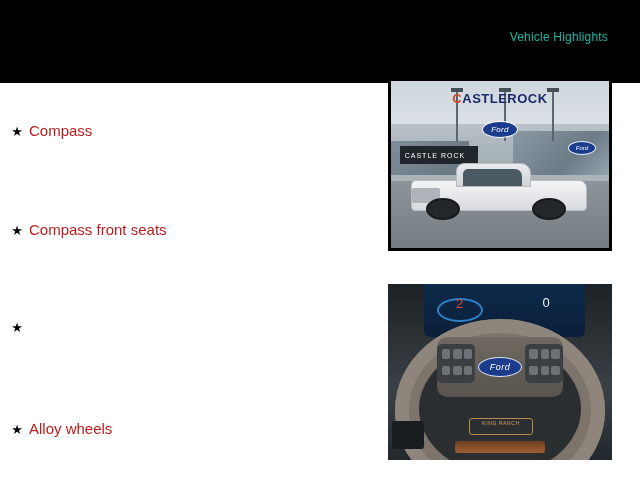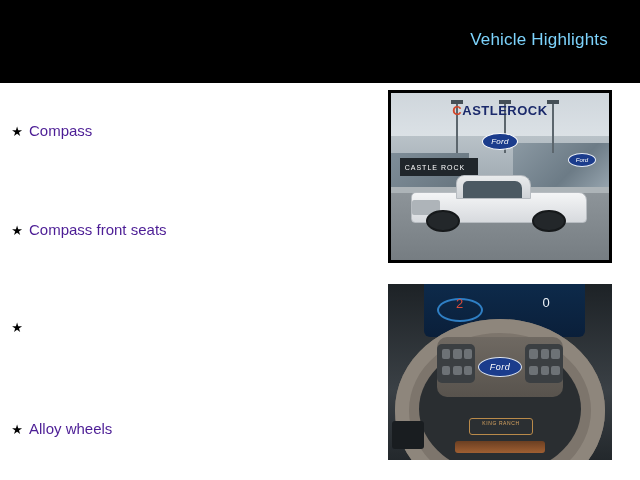--- a/index.html
+++ b/index.html
@@ -25,22 +25,22 @@
     left: 0;
     top: 0;
     width: 640px;
     height: 83px;
     background: #000000;
   }
   .header-title {
     position: absolute;
     right: 32px;
     top: 30px;
-    color: #7dd3fc;
-    font-size: 17px;
+    color: #14b8a6;
+    font-size: 12px;
     letter-spacing: 0.2px;
     white-space: nowrap;
   }
   
   .features {
     position: absolute;
     left: 0;
     top: 83px;
     width: 380px;
     height: 397px;
@@ -58,32 +58,32 @@
   .feature-item:nth-child(4) { top: 337px; }
   .bullet-icon {
     width: 18px;
     font-size: 13px;
     color: #000000;
     line-height: 1;
     text-align: center;
   }
   .feature-label {
     font-size: 15px;
-    color: #4c1d95;
+    color: #b91c1c;
     padding-left: 3px;
   }
   
   .photo {
     position: absolute;
     overflow: hidden;
     background: #000000;
   }
   .photo-top {
     left: 388px;
-    top: 90px;
+    top: 78px;
     width: 224px;
     height: 173px;
     border: 3px solid #000000;
     box-sizing: border-box;
   }
   .photo-bottom {
     left: 388px;
     top: 284px;
     width: 224px;
     height: 176px;

